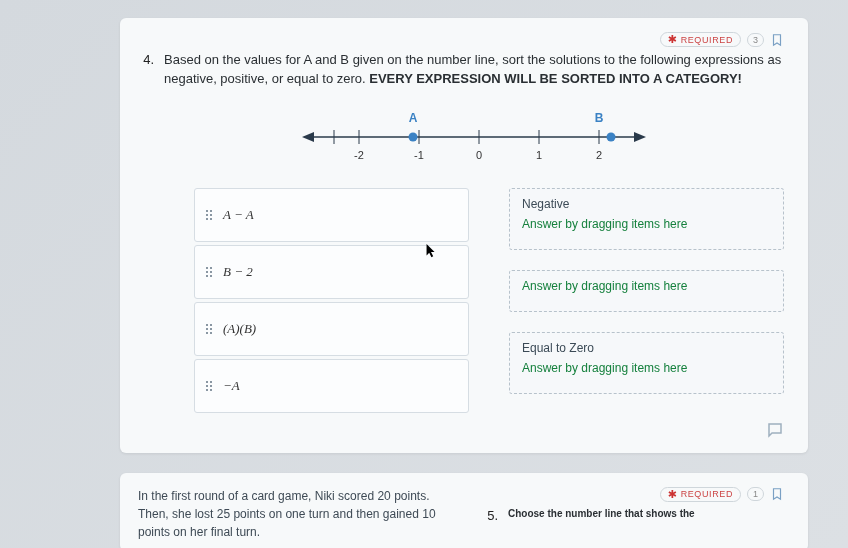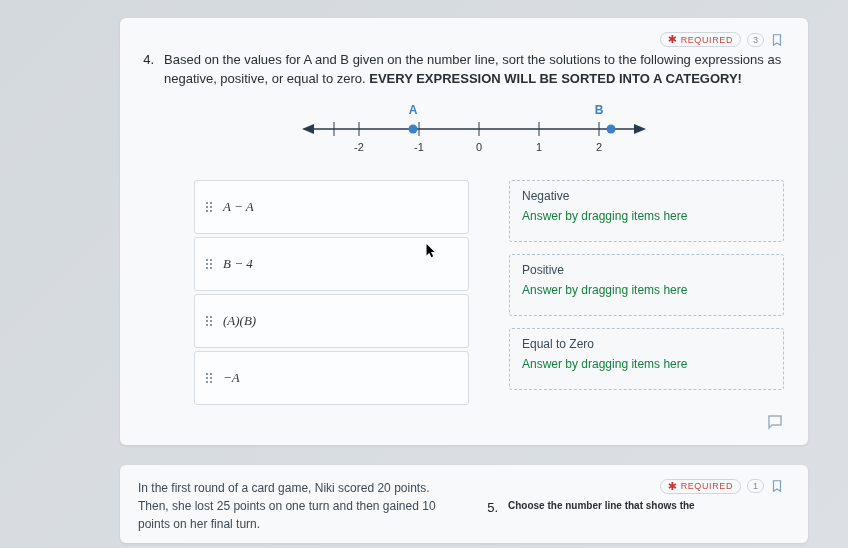--- a/index.html
+++ b/index.html
@@ -62,34 +62,34 @@
     font-size: 13px;
     color: #222;
     padding-top: 1px;
   }
   .qbody { flex: 1; }
   .prompt {
     font-size: 13px;
     line-height: 1.45;
     color: #2a2f33;
     font-weight: 600;
-    margin-bottom: 10px;
+    margin-bottom: 18px;
   }
   .prompt .lead { font-weight: 400;}
   .numberline {
     margin: 10px auto 18px auto;
     width: 360px;
   }
   .items-area {
     display: flex;
     gap: 40px;
     margin: 8px 0 0 30px;
   }
   .items-col { flex: 1; display: flex; flex-direction: column; gap: 3px;}
-  .cats-col { flex: 1; display: flex; flex-direction: column; gap: 12px;}
+  .cats-col { flex: 1; display: flex; flex-direction: column; gap: 20px;}
   .drag-item {
     background: #fcfdfe;
     border: 1px solid #d6dde3;
     border-radius: 3px;
     padding: 18px 10px;
     display: flex;
     align-items: center;
     gap: 10px;
     font-family: "Times New Roman", serif;
     font-style: italic;
@@ -231,38 +231,37 @@
       </div>
 
       <div class="items-area">
         <div class="items-col">
           <div class="drag-item">
               <span class="grip"></span>
               <span>A − A</span>
             </div>
           <div class="drag-item">
               <span class="grip"></span>
-              <span>B − 4</span>
+              <span>B − 2</span>
             </div>
           <div class="drag-item">
               <span class="grip"></span>
               <span>(A)(B)</span>
             </div>
           <div class="drag-item">
               <span class="grip"></span>
               <span>−A</span>
             </div>
         </div>
         <div class="cats-col">
           <div class="cat-box">
             <div class="cat-title">Negative</div>
             <div class="cat-hint">Answer by dragging items here</div>
           </div>
           <div class="cat-box">
-            <div class="cat-title">Positive</div>
             <div class="cat-hint">Answer by dragging items here</div>
           </div>
           <div class="cat-box">
             <div class="cat-title">Equal to Zero</div>
             <div class="cat-hint">Answer by dragging items here</div>
           </div>
         </div>
       </div>
     </div>
   </div>

